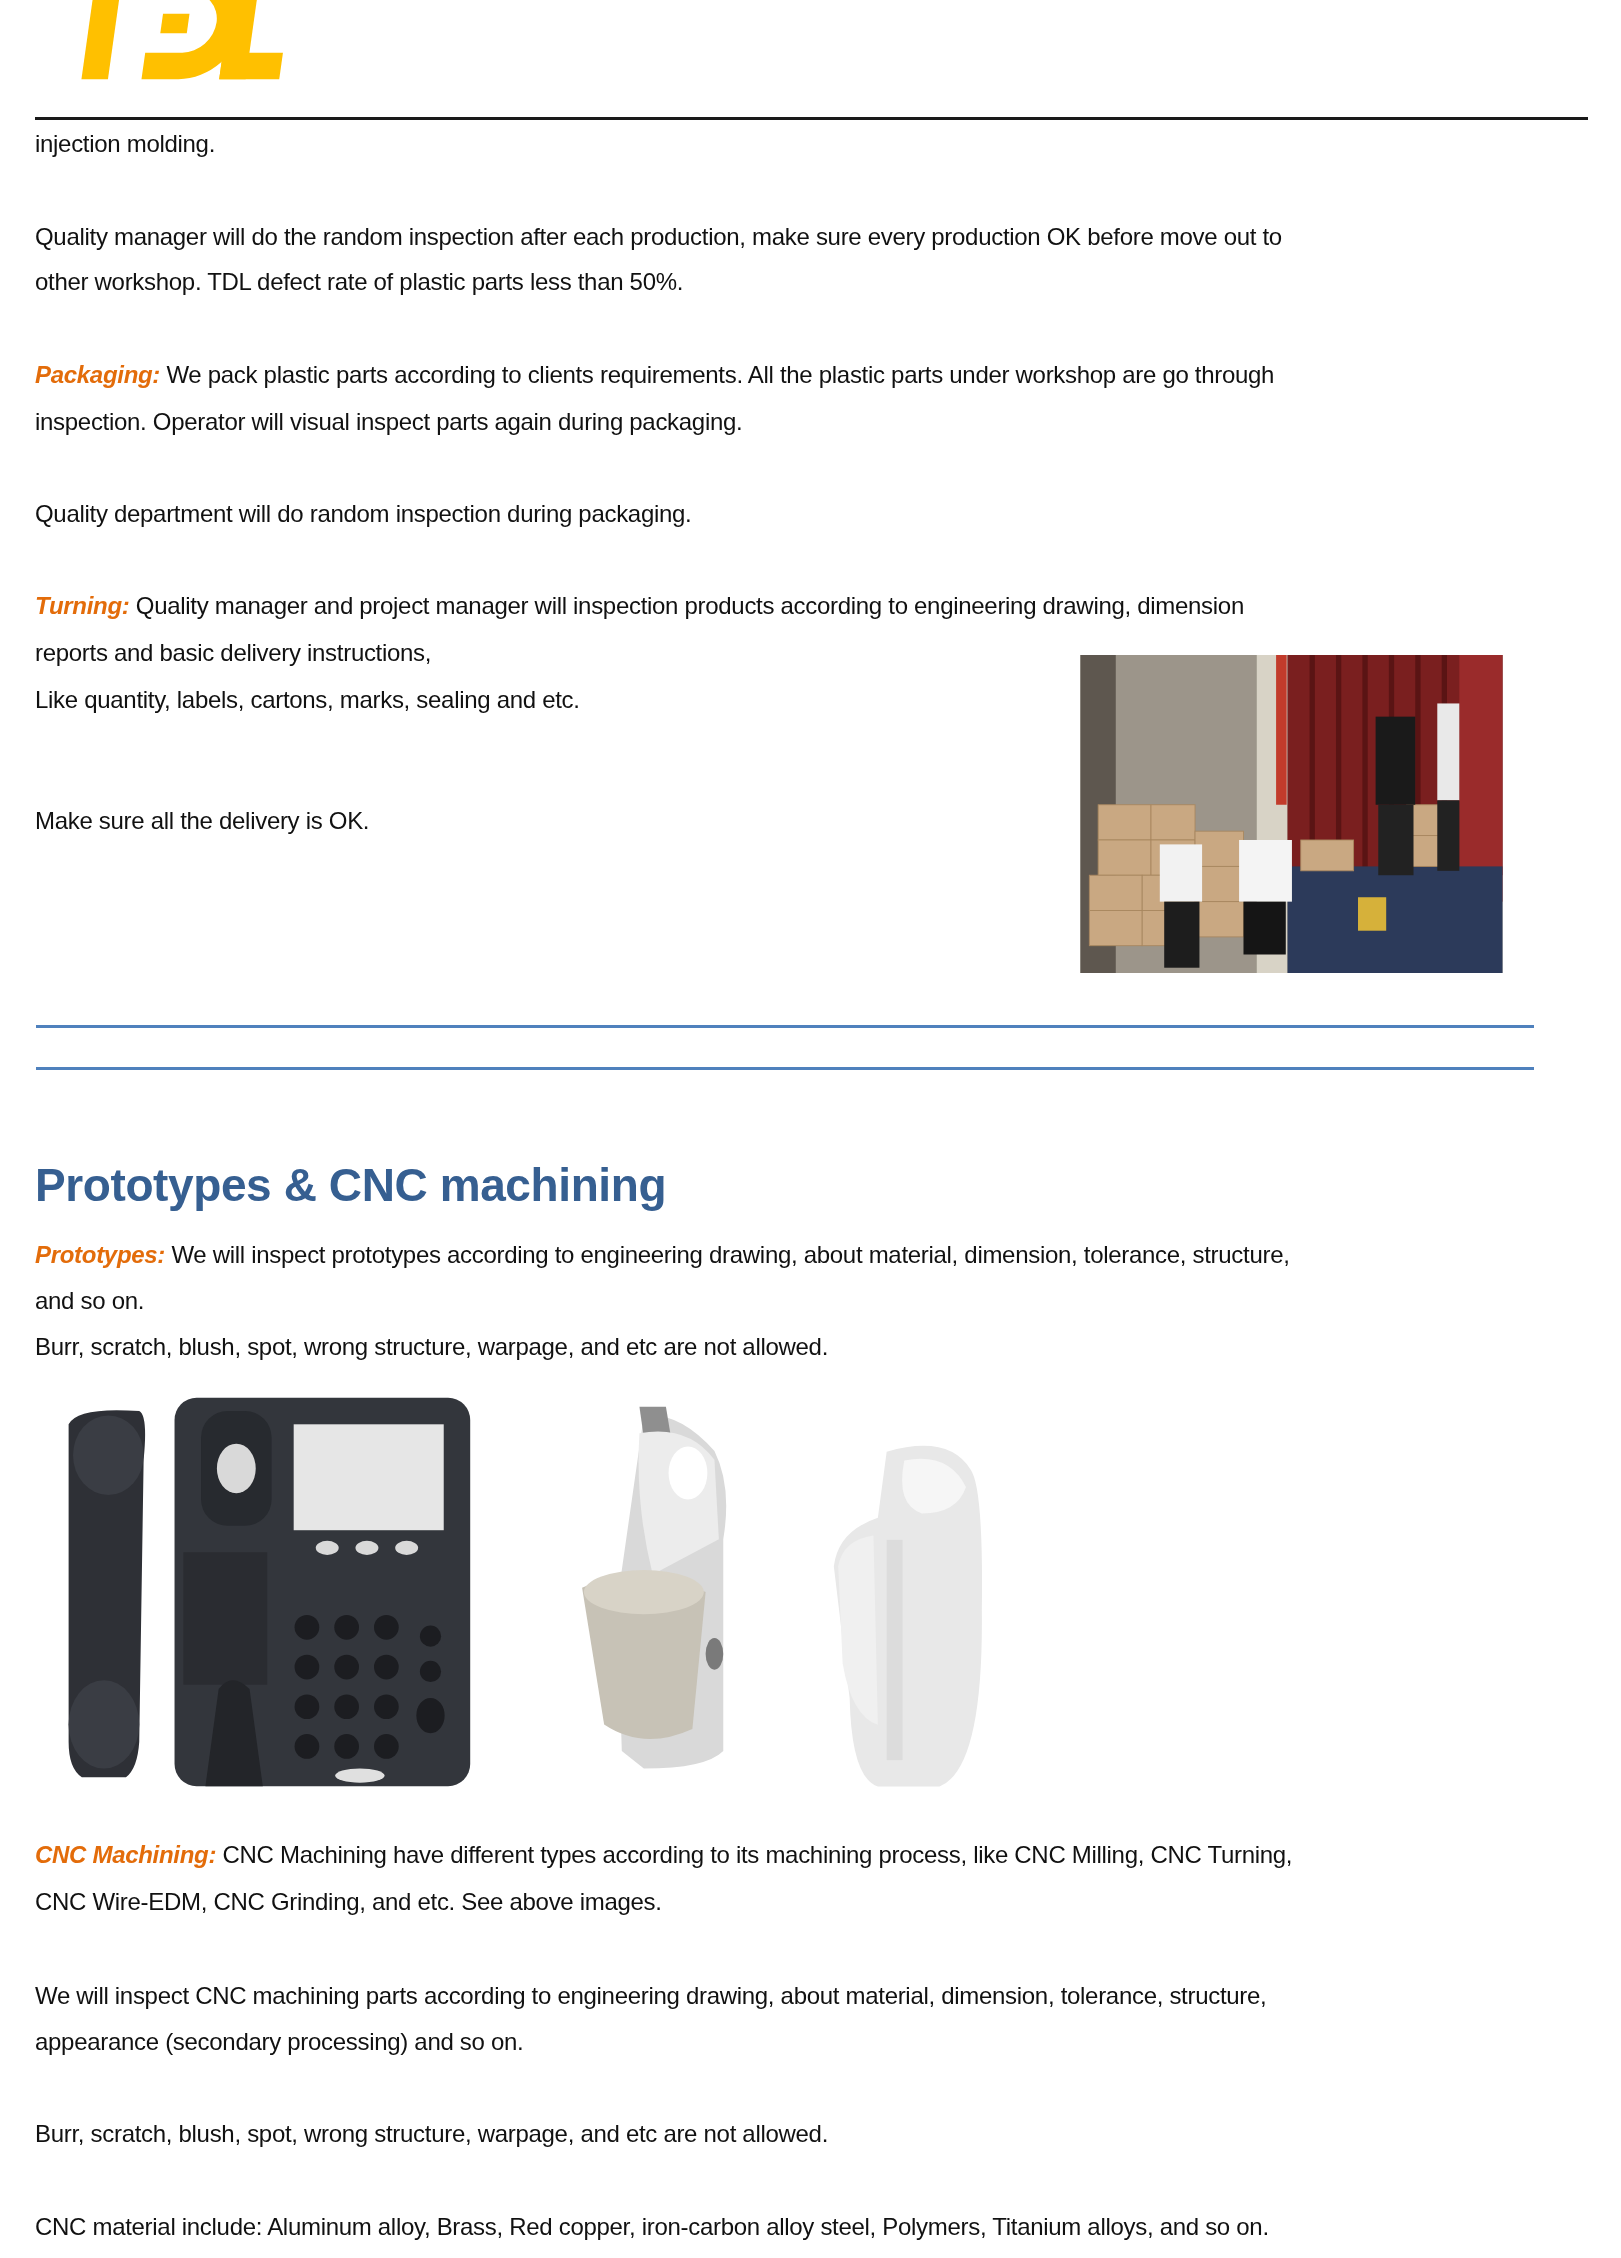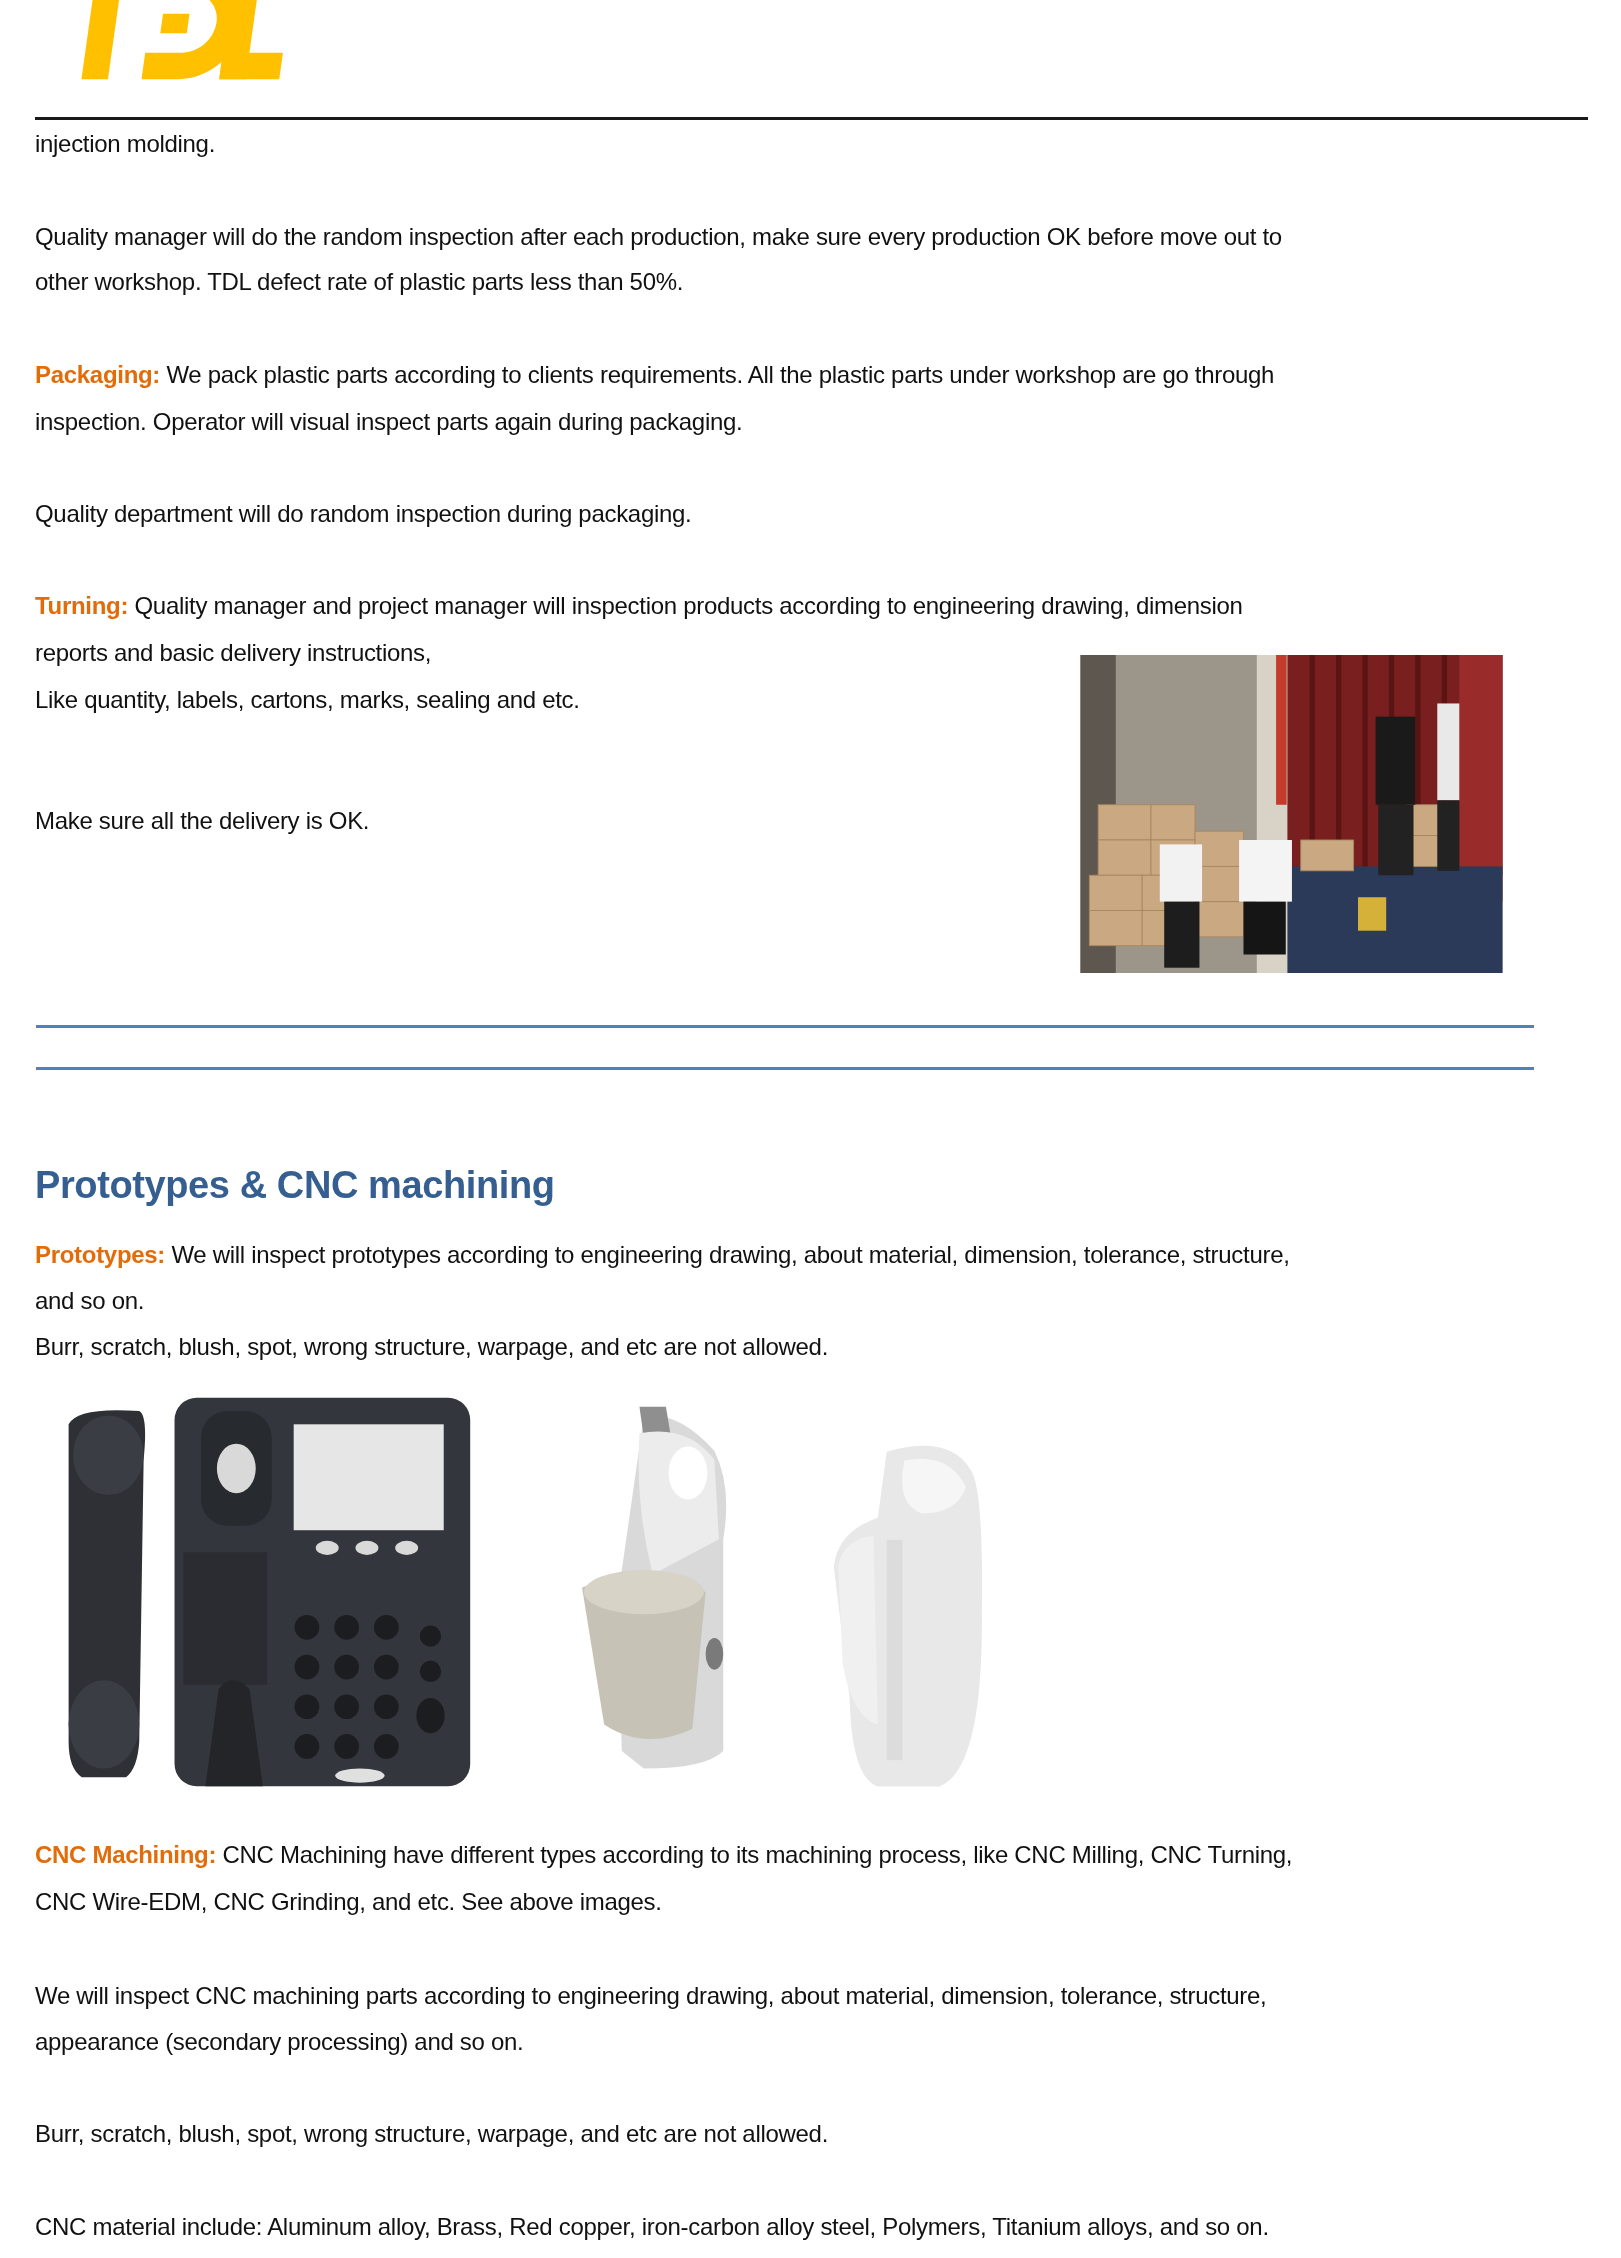--- a/index.html
+++ b/index.html
@@ -3,26 +3,26 @@
 <meta charset="utf-8">
 <style>
   * { box-sizing: border-box; margin: 0; padding: 0; }
   html, body { width: 1622px; height: 2258px; background: #ffffff; overflow: hidden; }
   body { position: relative; font-family: "Liberation Sans", sans-serif; color: #111111; }
 
   .logo { position: absolute; left: 62px; top: -34px; width: 234px; height: 115px; }
   .header-rule { position: absolute; left: 35px; top: 117px; width: 1553px; height: 2.6px; background: #1a1a1a; }
 
   .line { position: absolute; left: 35px; font-size: 24px; line-height: 32px; white-space: nowrap; letter-spacing: -0.3px; color: #111; }
-  .label { color: #E36C0A; font-weight: bold; }
+  .label { color: #E36C0A; font-weight: bold; font-style: italic; }
 
   .photo { position: absolute; overflow: hidden; }
   .blue-rule { position: absolute; left: 36px; width: 1498px; height: 2.6px; background: #4F81BD; }
 
-  .heading { position: absolute; left: 35px; top: 1161px; font-size: 38px; line-height: 48px; font-weight: bold; color: #365F91; white-space: nowrap; letter-spacing: -0.4px; }
+  .heading { position: absolute; left: 35px; top: 1161px; font-size: 46px; line-height: 48px; font-weight: bold; color: #365F91; white-space: nowrap; letter-spacing: -0.4px; }
 </style>
 </head>
 <body>
 
 <div class="logo">
   <svg width="234" height="115" viewBox="0 0 265 130">
     <g fill="#FFC000" transform="skewX(-8)">
 
       <rect x="14" y="0" width="82" height="30"></rect>
       <rect x="40" y="0" width="30" height="128"></rect>

